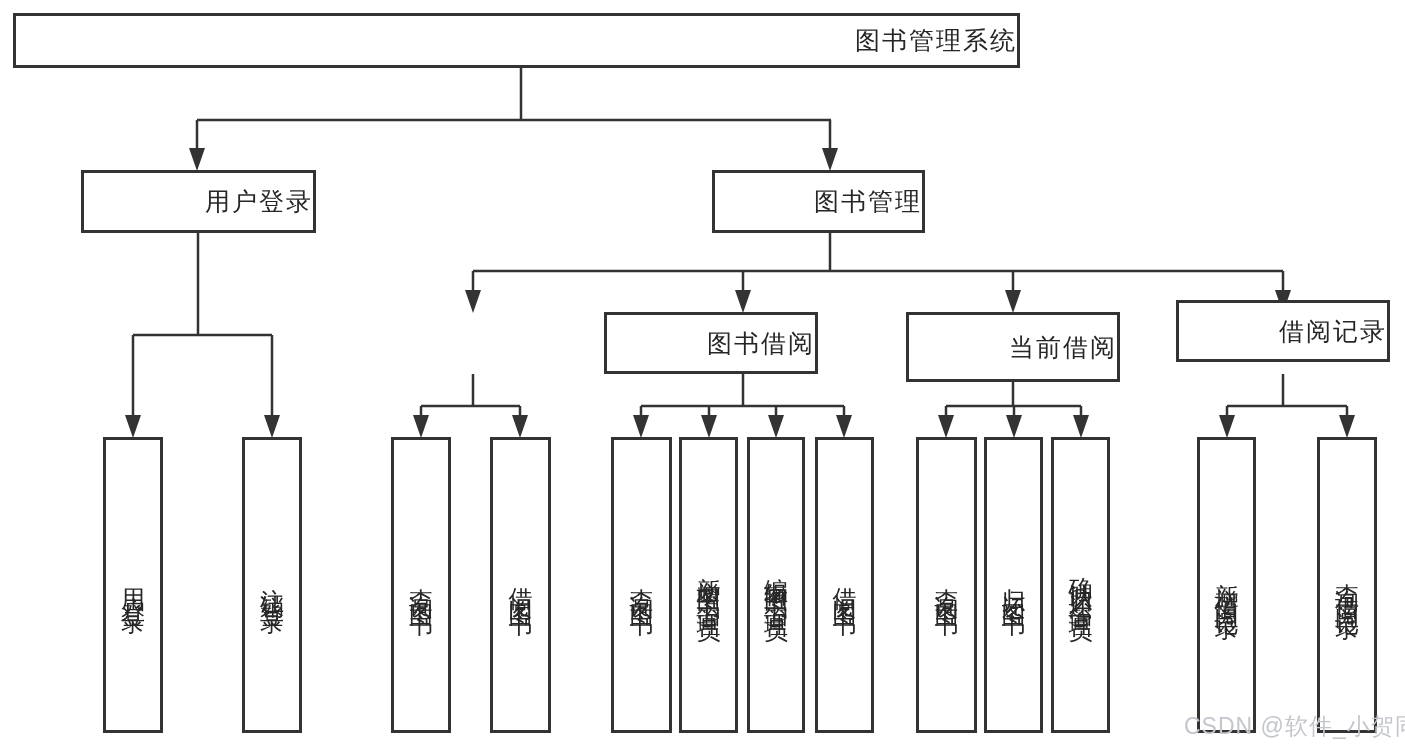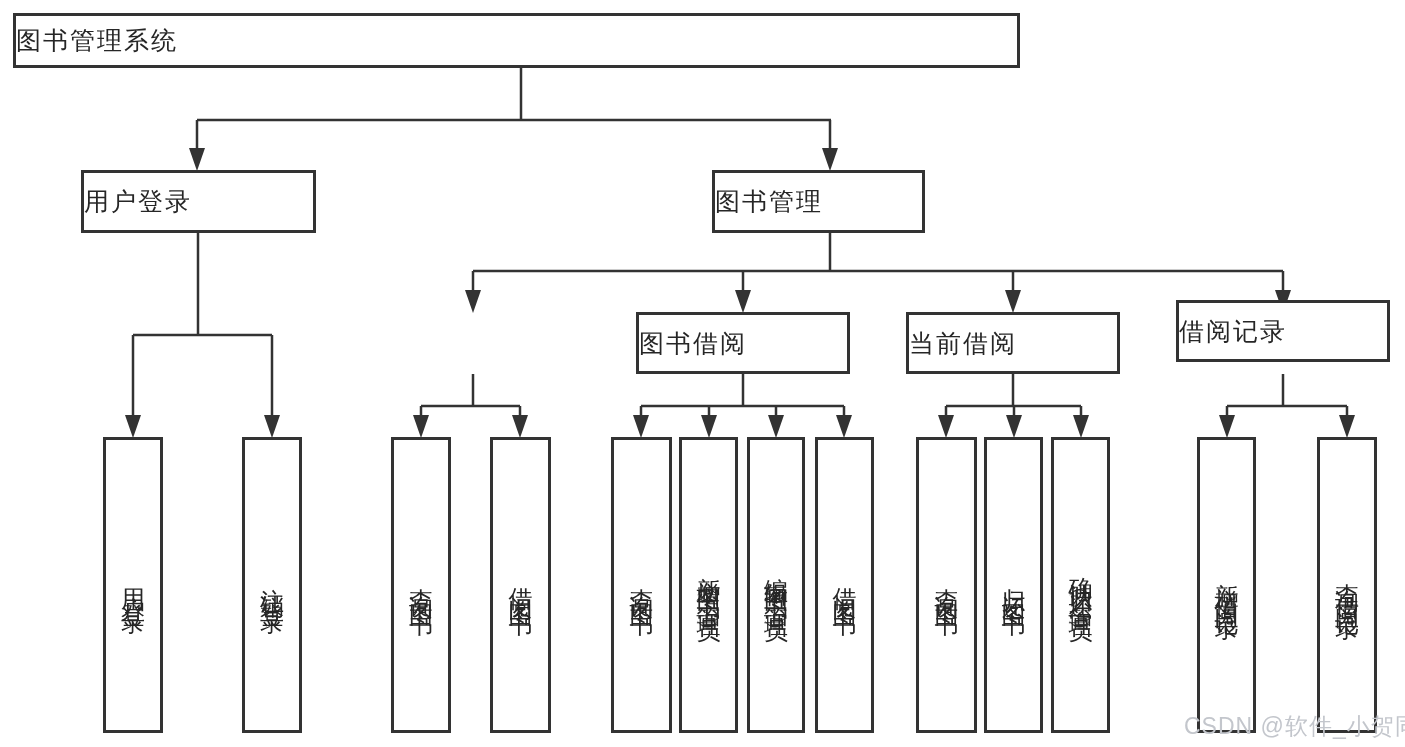--- a/index.html
+++ b/index.html
@@ -10,21 +10,21 @@
     font-family:"Liberation Sans", sans-serif;
     overflow:hidden;
   }
   .node{
     position:absolute;
     box-sizing:border-box;
     border:3px solid #333333;
     background:#ffffff;
     display:flex;
     align-items:center;
-    justify-content:flex-start;
+    justify-content:flex-end;
     color:#262626;
     font-size:25px;
     letter-spacing:2px;
     z-index:2;
   }
   .vnode{
     position:absolute;
     box-sizing:border-box;
     border:3px solid #333333;
     background:#ffffff;
@@ -146,24 +146,24 @@
     <span>图书管理系统</span>
   </div>
 
   <div class="node" style="left:81px;top:170px;width:235px;height:63px;">
     <span>用户登录</span>
   </div>
   <div class="node" style="left:712px;top:170px;width:213px;height:63px;">
     <span>图书管理</span>
   </div>
 
-  <div class="node" style="left:636px;top:312px;width:214px;height:62px;">
+  <div class="node" style="left:604px;top:312px;width:214px;height:62px;">
     <span>图书借阅</span>
   </div>
-  <div class="node" style="left:906px;top:312px;width:214px;height:62px;">
+  <div class="node" style="left:906px;top:312px;width:214px;height:70px;">
     <span>当前借阅</span>
   </div>
   <div class="node" style="left:1176px;top:300px;width:214px;height:62px;">
     <span>借阅记录</span>
   </div>
 
   <div class="vnode" style="left:103px;top:437px;width:60px;height:296px;">
     <span class="vtext">用户登录</span>
   </div>
   <div class="vnode" style="left:242px;top:437px;width:60px;height:296px;">

